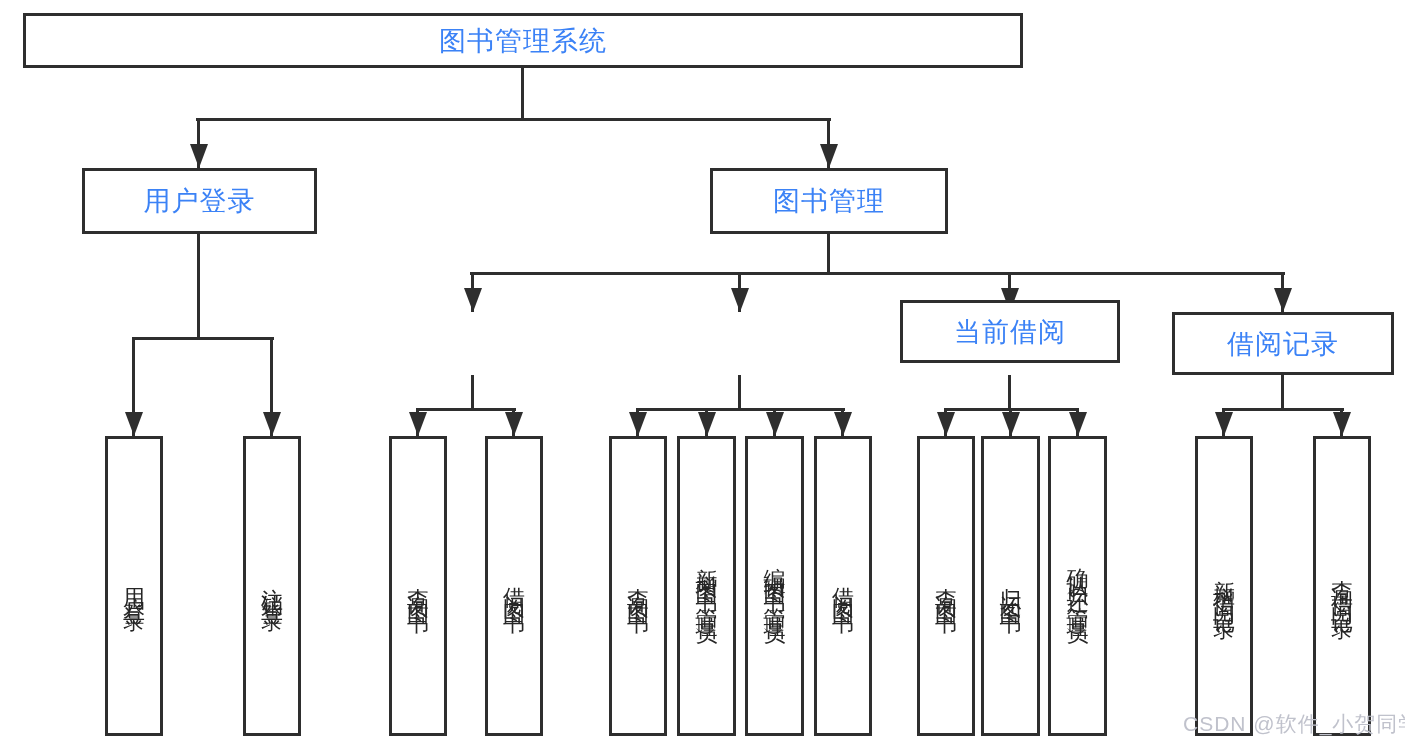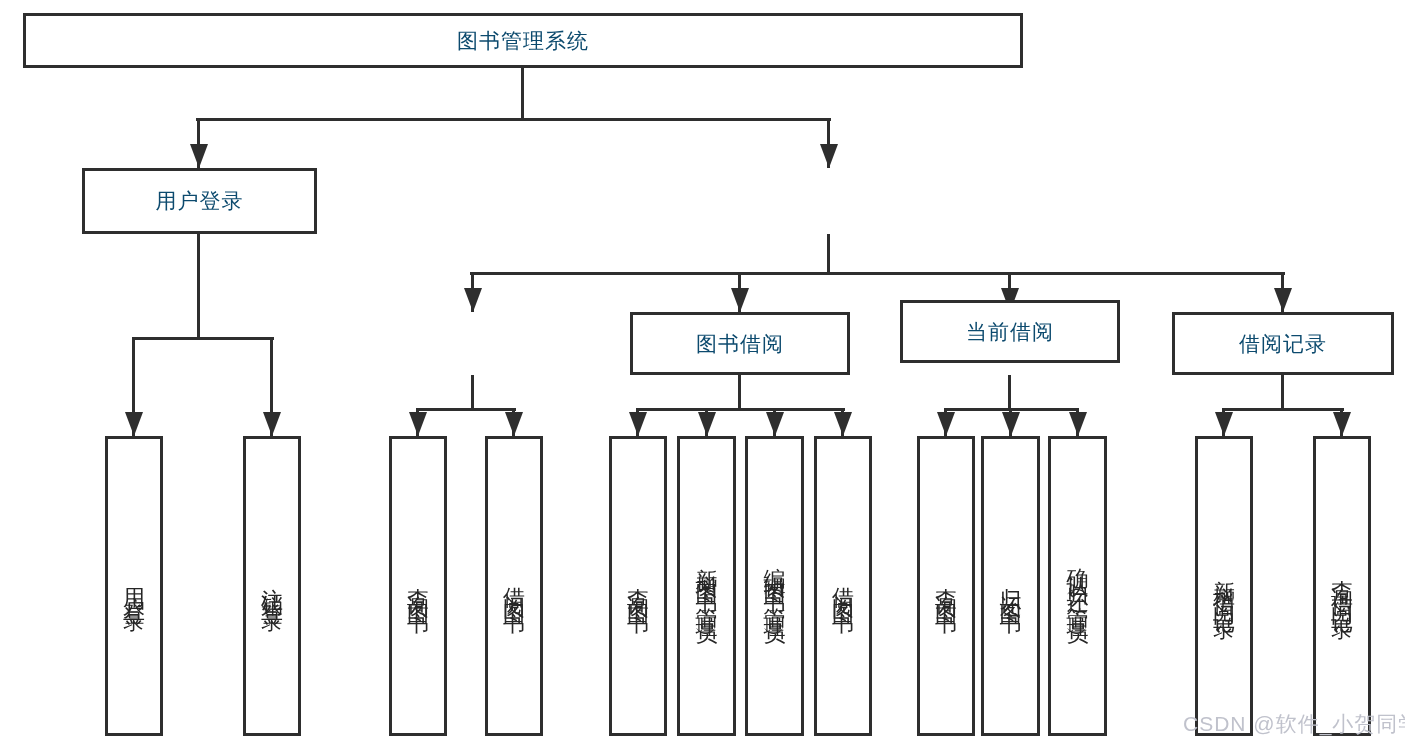--- a/index.html
+++ b/index.html
@@ -18,22 +18,22 @@
   .box {
     position: absolute;
     box-sizing: border-box;
     border: 3px solid #2e2e2e;
     background: #ffffff;
     display: flex;
     align-items: center;
     justify-content: center;
   }
   .hbox span {
-    font-size: 21px;
-    color: #0c4a6e;
+    font-size: 27px;
+    color: #3b82f6;
     letter-spacing: 1px;
     white-space: nowrap;
   }
   .vbox span {
     display: block;
     writing-mode: vertical-rl;
     text-orientation: mixed;
     font-size: 22px;
     letter-spacing: 8px;
     color: #262626;
@@ -122,24 +122,24 @@
   <div class="arrow" style="left:1222px;top:408px;height:28px"></div>
   <div class="arrow" style="left:1340px;top:408px;height:28px"></div>
 
   <div class="box hbox" style="left:23px;top:13px;width:1000px;height:55px">
     <span>图书管理系统</span>
   </div>
 
   <div class="box hbox" style="left:82px;top:168px;width:235px;height:66px">
     <span>用户登录</span>
   </div>
+  <div class="box hbox" style="left:710px;top:168px;width:238px;height:66px">
+    <span>图书管理</span>
+  </div>
 
-  <div class="box hbox" style="left:630px;top:312px;width:220px;height:63px">
-    <span>图书借阅</span>
-  </div>
   <div class="box hbox" style="left:900px;top:300px;width:220px;height:63px">
     <span>当前借阅</span>
   </div>
   <div class="box hbox" style="left:1172px;top:312px;width:222px;height:63px">
     <span>借阅记录</span>
   </div>
 
   <div class="box vbox" style="left:105px;top:436px;width:58px;height:300px">
     <span>用户登录</span>
   </div>

